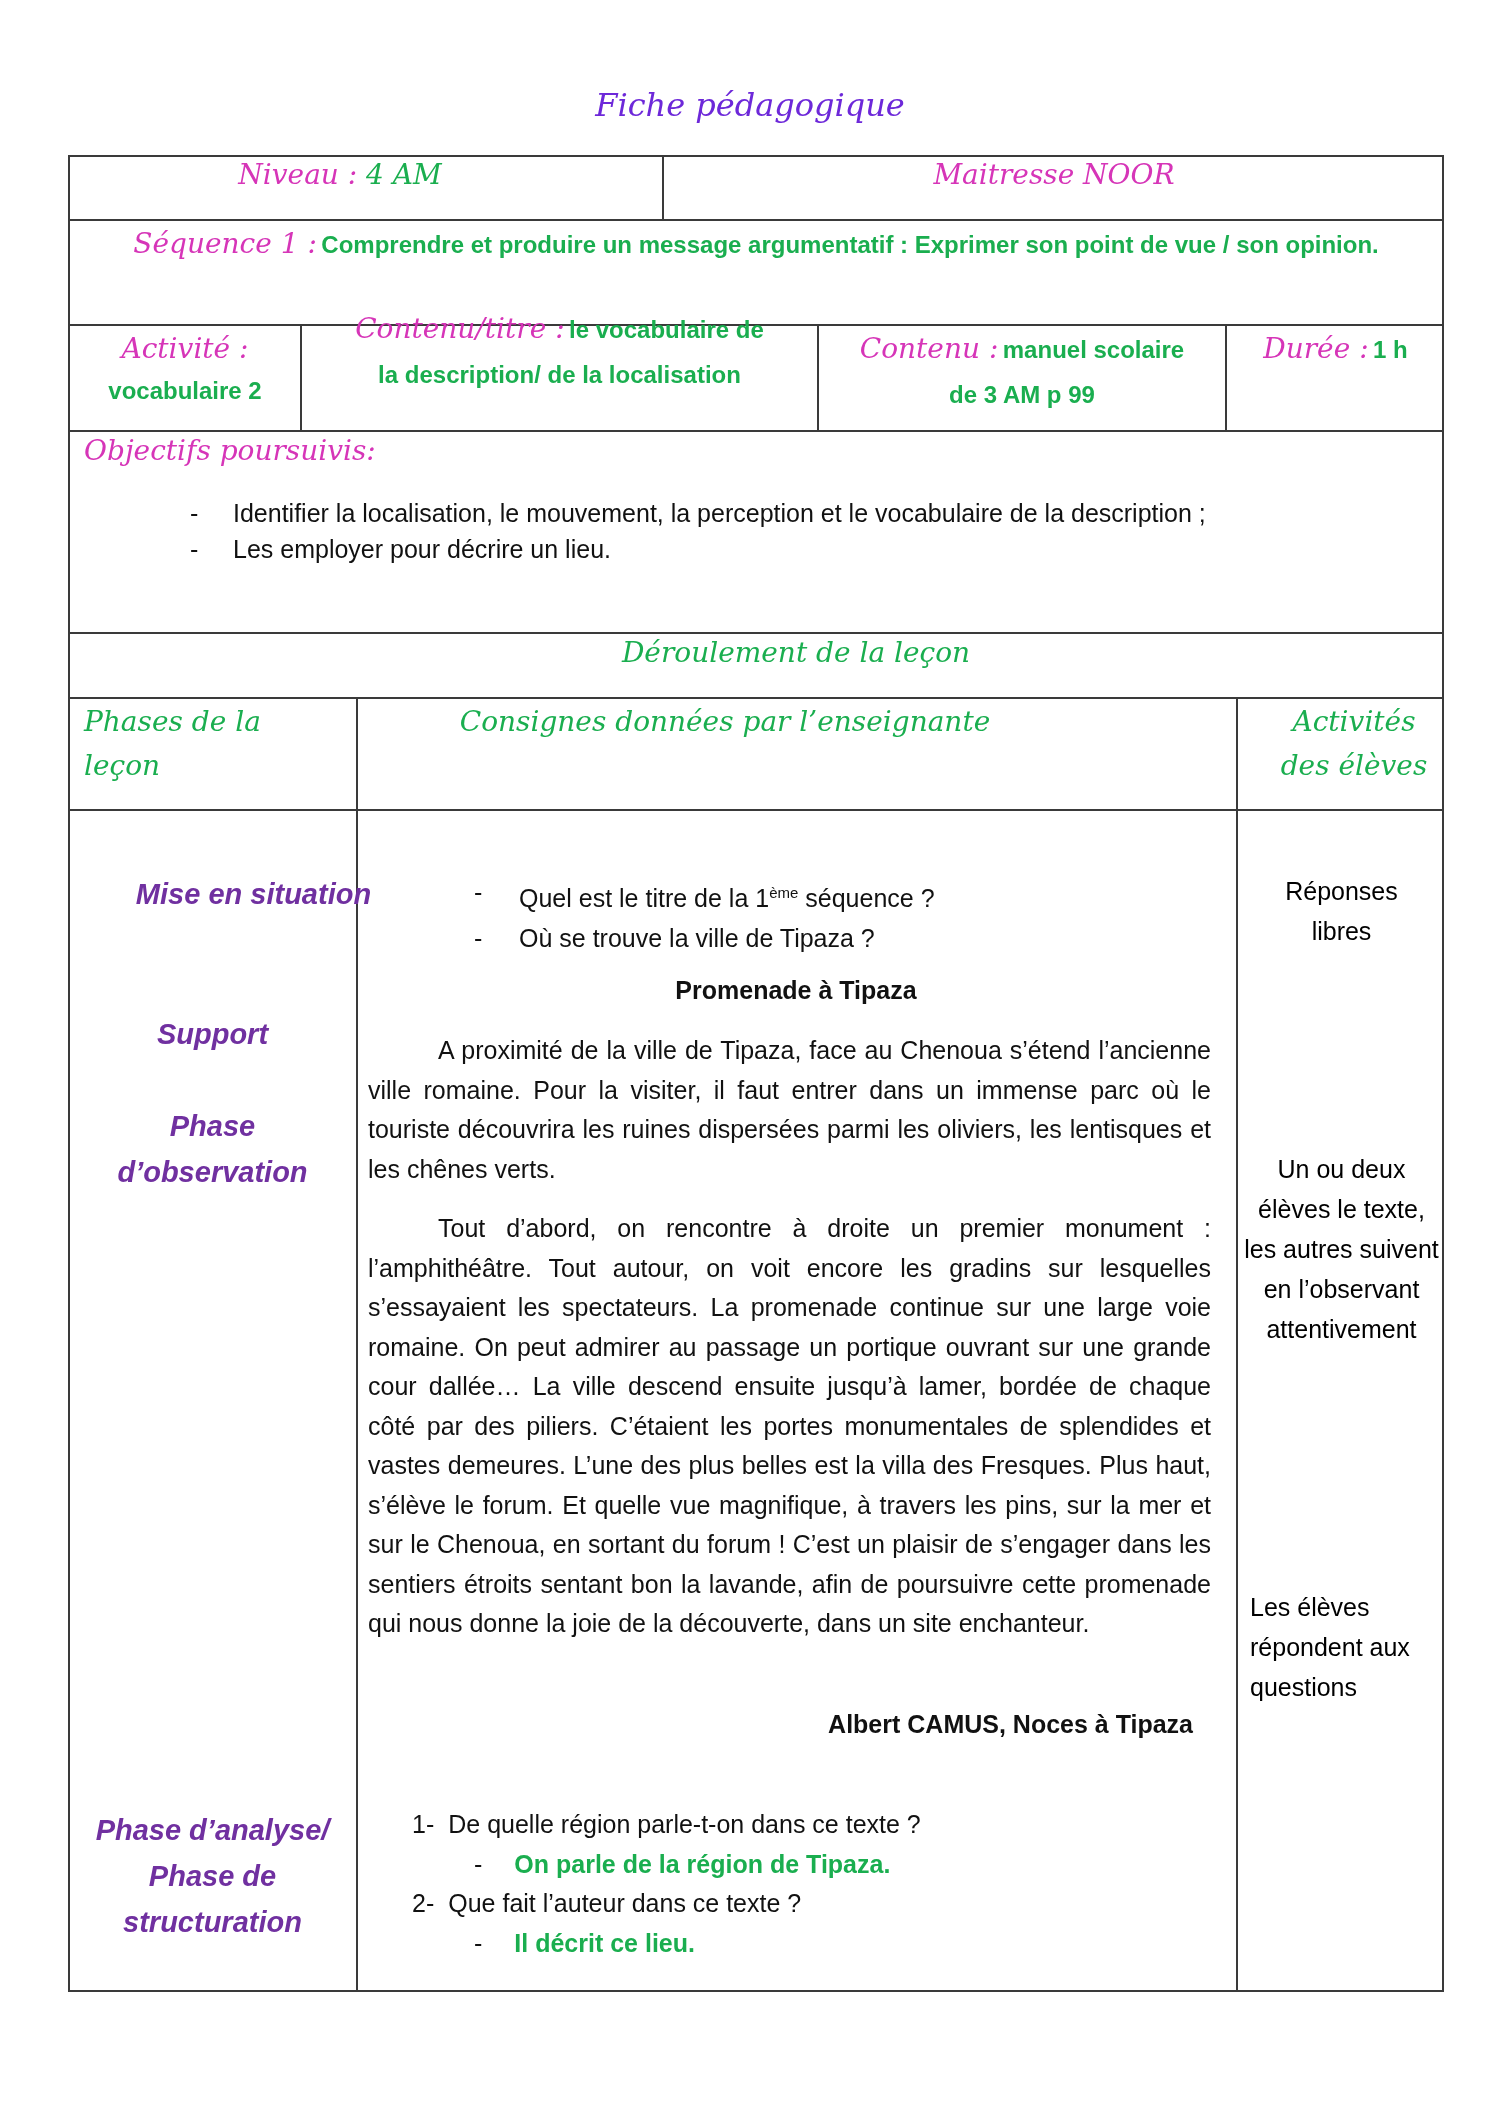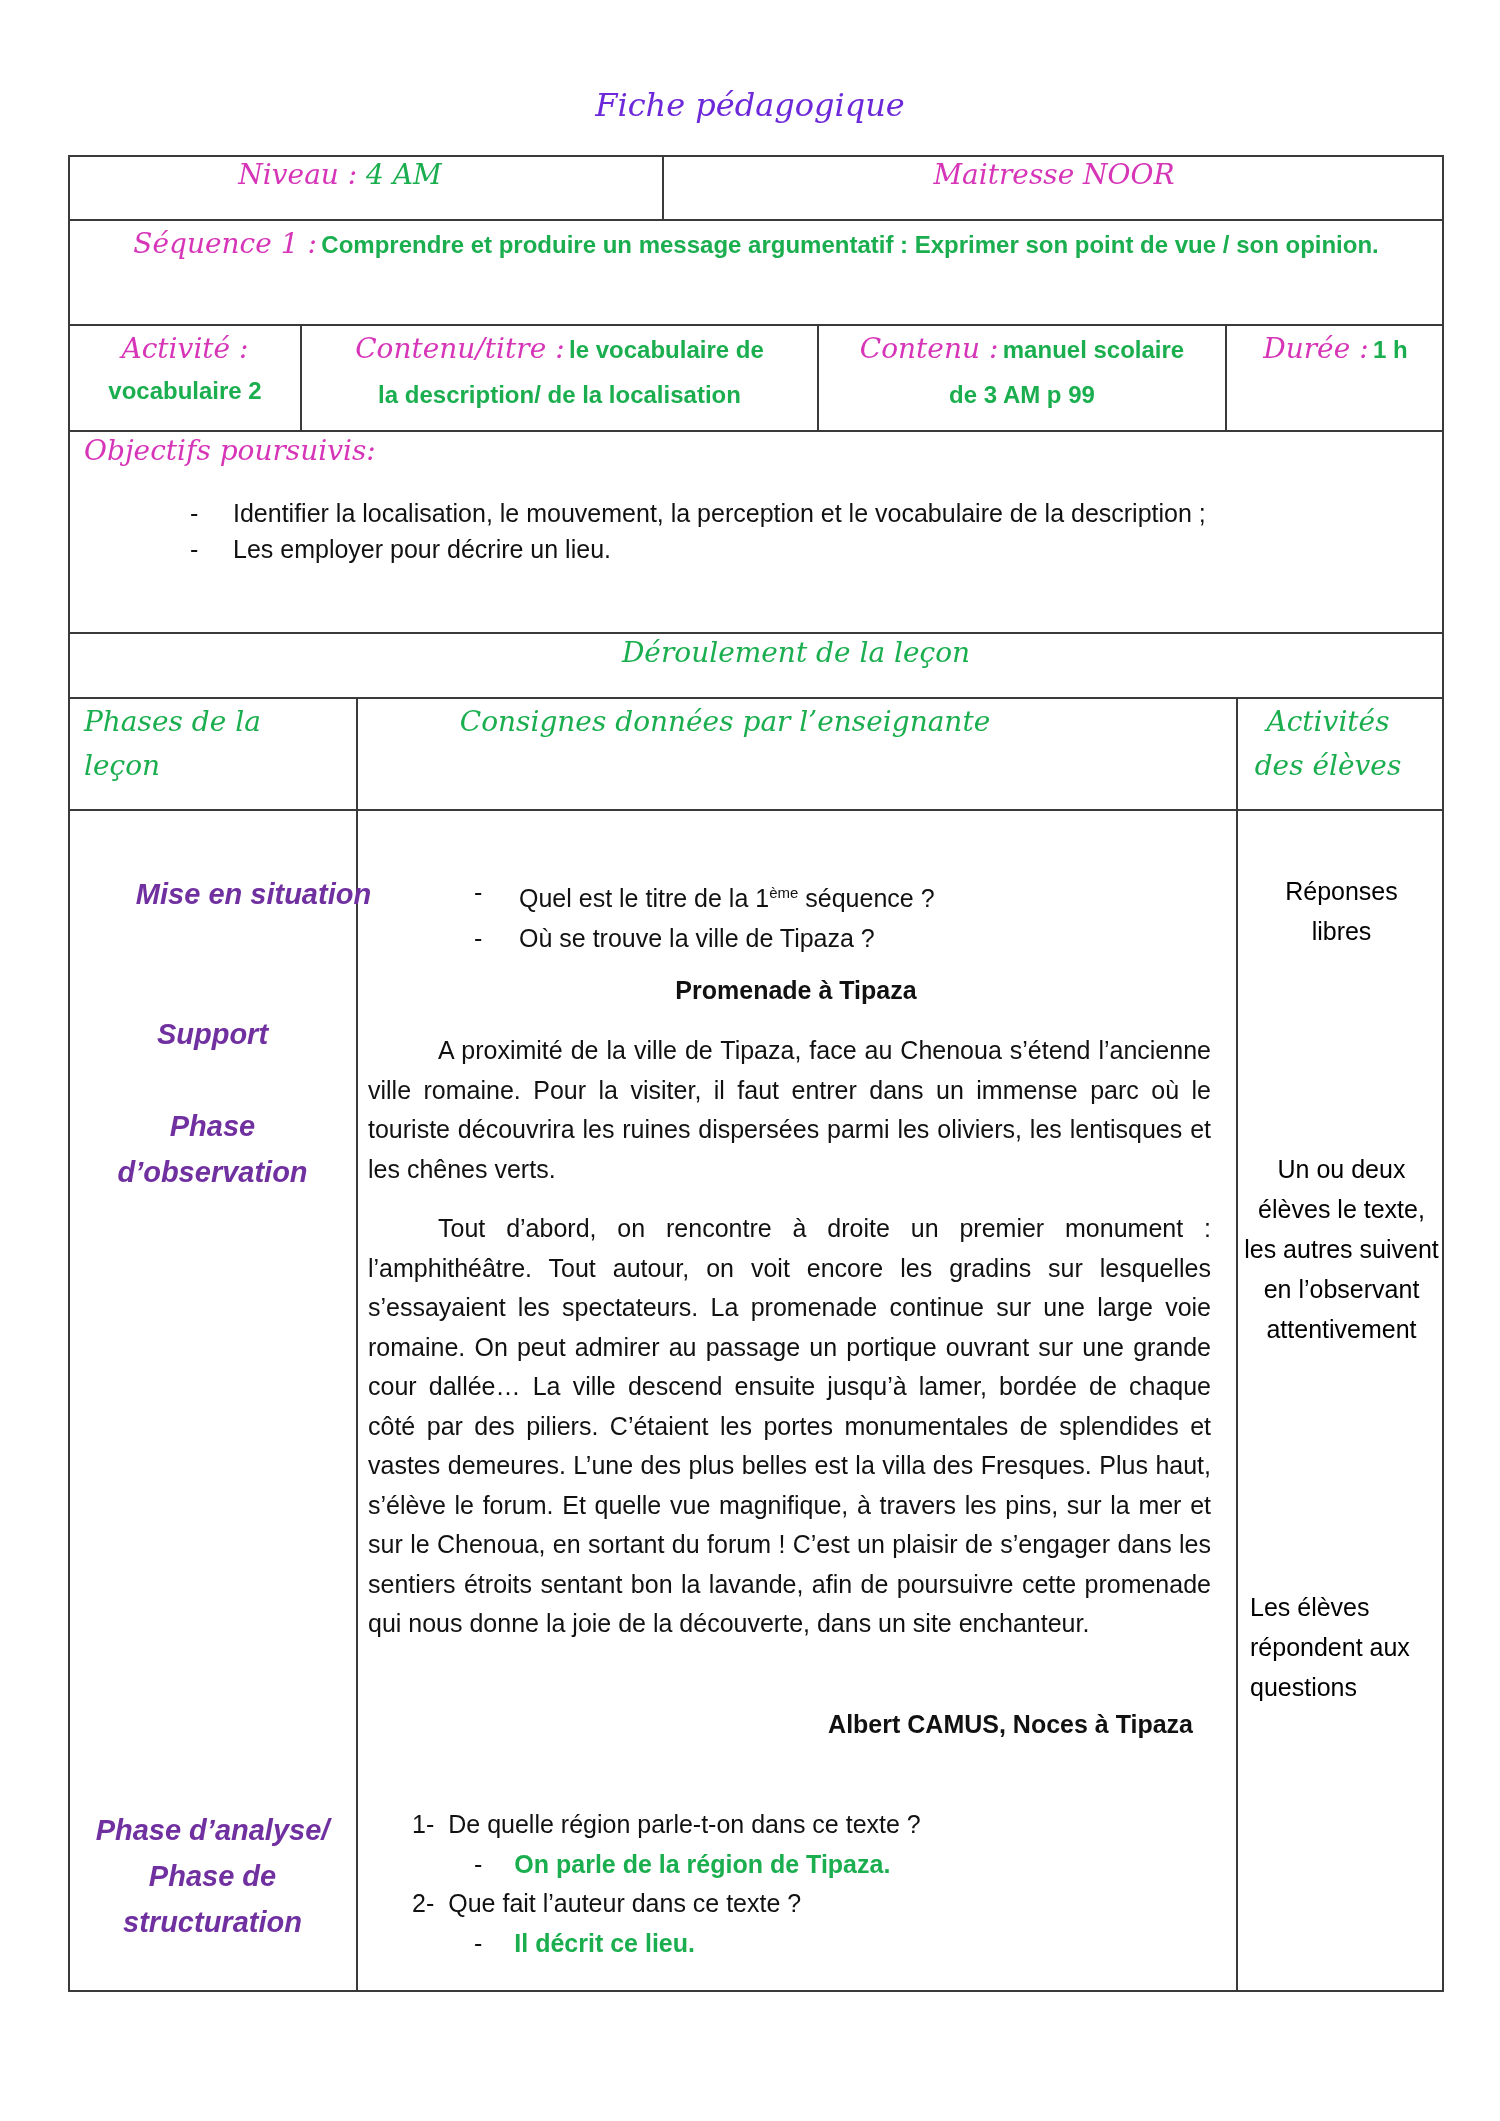--- a/index.html
+++ b/index.html
@@ -48,21 +48,21 @@
 
 <div class="vline" style="left:300px; top:324px; height:107px;"></div>
 <div class="vline" style="left:817px; top:324px; height:107px;"></div>
 <div class="vline" style="left:1225px; top:324px; height:107px;"></div>
 <div class="hline" style="left:68px; top:430px; width:1376px;"></div>
 
 <div class="cell" style="left:70px; top:328px; width:230px; text-align:center; line-height:42px;">
   <div class="script mag hdr">Activité :</div>
   <div class="bold-g">vocabulaire 2</div>
 </div>
-<div class="cell" style="left:302px; top:328px; width:515px; text-align:center; line-height:42px;">
+<div class="cell" style="left:302px; top:308px; width:515px; text-align:center; line-height:42px;">
   <div><span class="script mag hdr">Contenu/titre :</span>
   <span class="bold-g">le vocabulaire de</span></div>
   <div class="bold-g">la description/ de la localisation</div>
 </div>
 <div class="cell" style="left:819px; top:328px; width:406px; text-align:center; line-height:42px;">
   <div><span class="script mag hdr">Contenu :</span>
   <span class="bold-g">manuel scolaire</span></div>
   <div class="bold-g">de 3 AM p 99</div>
 </div>
 <div class="cell" style="left:1227px; top:328px; width:217px; text-align:center; line-height:42px;">
@@ -78,21 +78,21 @@
 </ul>
 
 <div class="hline" style="left:68px; top:697px; width:1376px;"></div>
 <div class="cell script grn hdr" style="left:68px; top:636px; width:1376px; text-align:center;margin-left:40px;">Déroulement de la leçon</div>
 
 <div class="vline" style="left:356px; top:697px; height:1295px;"></div>
 <div class="vline" style="left:1236px; top:697px; height:1295px;"></div>
 <div class="hline" style="left:68px; top:809px; width:1376px;"></div>
 <div class="cell script grn hdr" style="left:84px; top:700px; width:260px; line-height:44px;">Phases de la leçon</div>
 <div class="cell script grn hdr" style="left:358px; top:700px; width:734px; text-align:center; line-height:44px;">Consignes données par l’enseignante</div>
-<div class="cell script grn hdr" style="left:1238px; top:700px; width:180px; text-align:center; line-height:44px;font-style:italic;">Activités des élèves</div>
+<div class="cell script grn hdr" style="left:1264px; top:700px; width:180px; text-align:center; line-height:44px;font-style:italic;">Activités des élèves</div>
 
 <div class="cell" style="left:69px; top:811px; width:287px; height:1180px;">
   <div class="phase" style="top:60px;padding-left:41px;">Mise en situation</div>
   <div class="phase" style="top:200px;">Support</div>
   <div class="phase" style="top:292px;">
     <div>Phase</div>
     <div>d’observation</div>
   </div>
   <div class="phase" style="top:996px;">
     <div>Phase d’analyse/</div>

